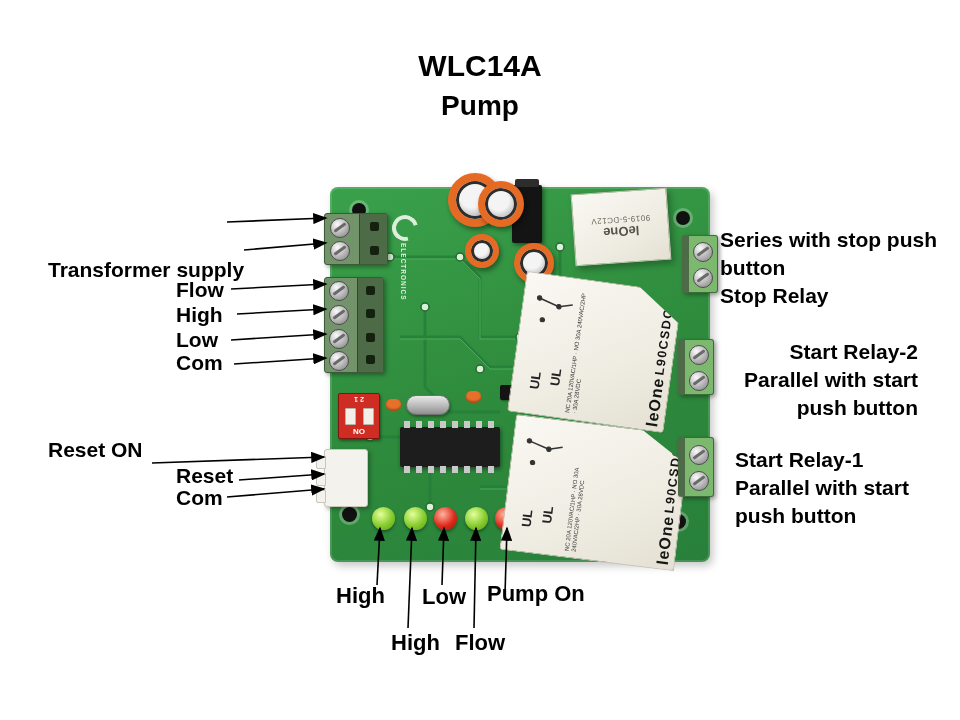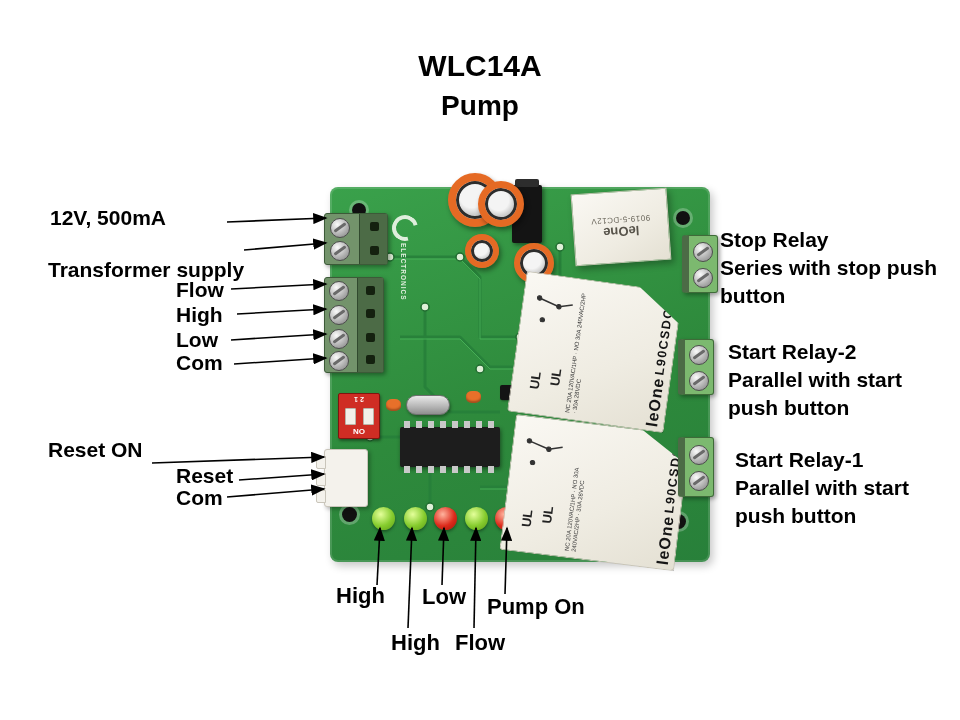--- a/index.html
+++ b/index.html
@@ -123,46 +123,45 @@
       <line x1="239" y1="480" x2="324" y2="474"></line>
       <line x1="227" y1="497" x2="324" y2="489"></line>
       <line x1="377" y1="585" x2="380" y2="528"></line>
       <line x1="408" y1="628" x2="412" y2="528"></line>
       <line x1="442" y1="585" x2="444" y2="528"></line>
       <line x1="474" y1="628" x2="476" y2="528"></line>
       <line x1="505" y1="594" x2="507" y2="528"></line>
     </g>
   </svg>
 
-  <div class="lbl" style="left:50px; top:206px;">12V, 500mA</div>
   <div class="lbl" style="left:48px; top:234px;margin-top:24px;">Transformer supply</div>
   <div class="lbl" style="left:176px; top:278px;">Flow</div>
   <div class="lbl" style="left:176px; top:303px;">High</div>
   <div class="lbl" style="left:176px; top:328px;">Low</div>
   <div class="lbl" style="left:176px; top:351px;">Com</div>
   <div class="lbl" style="left:48px; top:438px;">Reset ON</div>
   <div class="lbl" style="left:176px; top:464px;">Reset</div>
   <div class="lbl" style="left:176px; top:486px;">Com</div>
 
   <div class="lbl-block" style="left:720px; top:226px; width:218px;">
+    <div>Series with stop push button</div>
     <div>Stop Relay</div>
-    <div>Series with stop push button</div>
-  </div>
-  <div class="lbl-block" style="left:728px; top:338px; width:190px;">
+  </div>
+  <div class="lbl-block" style="left:728px; top:338px; width:190px;text-align:right;">
     <div>Start Relay-2</div>
     <div>Parallel with start push button</div>
   </div>
   <div class="lbl-block" style="left:735px; top:446px; width:190px;">
     <div>Start Relay-1</div>
     <div>Parallel with start push button</div>
   </div>
 
   <div class="lbl-bottom" style="left:336px; top:583px;">High</div>
   <div class="lbl-bottom" style="left:422px; top:584px;">Low</div>
-  <div class="lbl-bottom" style="left:487px; top:594px;text-align:center;">Pump On</div>
+  <div class="lbl-bottom" style="left:487px; top:581px;text-align:center;">Pump On</div>
   <div class="lbl-bottom" style="left:391px; top:630px;">High</div>
   <div class="lbl-bottom" style="left:455px; top:630px;">Flow</div>
 
   <div class="board">
 
     <svg class="traces" width="380" height="375">
       <g fill="none" stroke="#27803a" stroke-width="3" stroke-linejoin="round" opacity="0.9">
         <path d="M60,70 h70 l20,20 v60 h40"></path>
         <path d="M70,150 h60 l30,30 h60"></path>
         <path d="M95,120 v80 l25,25 h50"></path>

